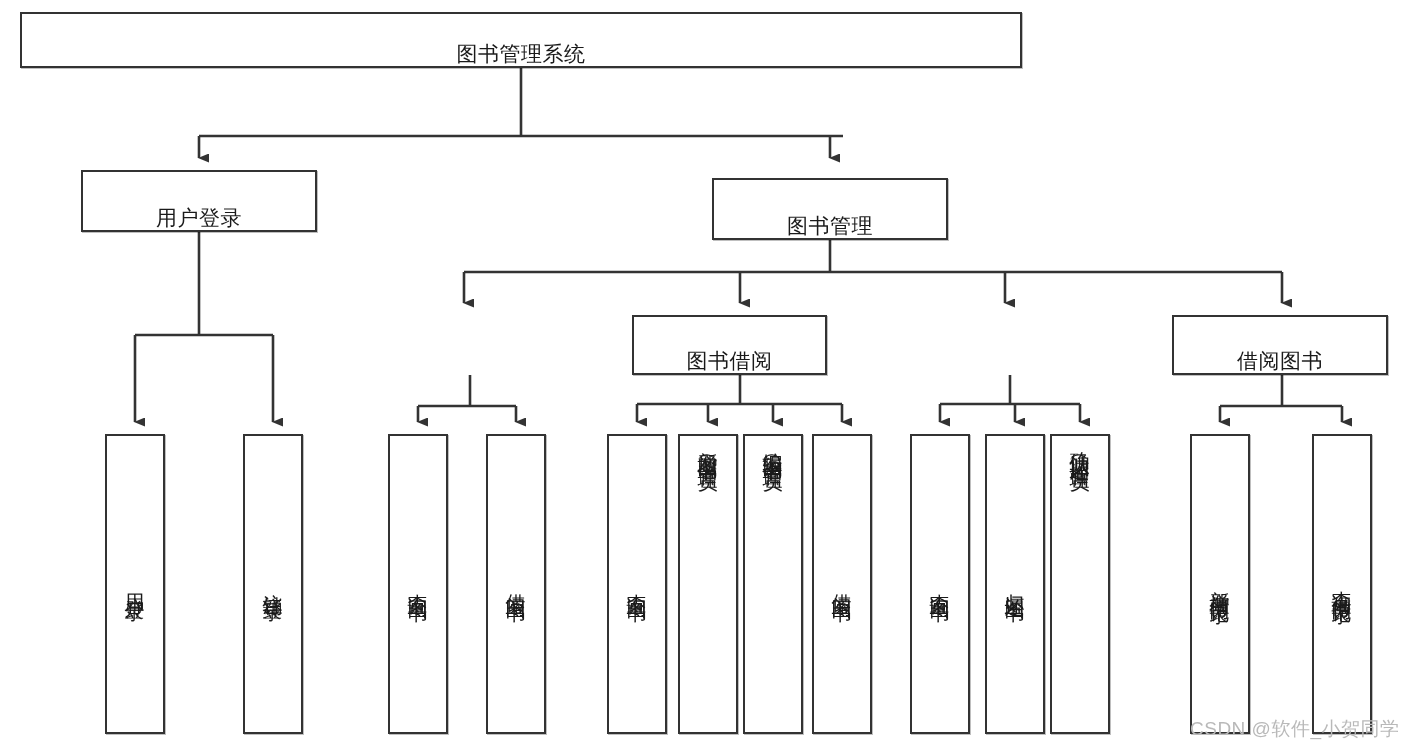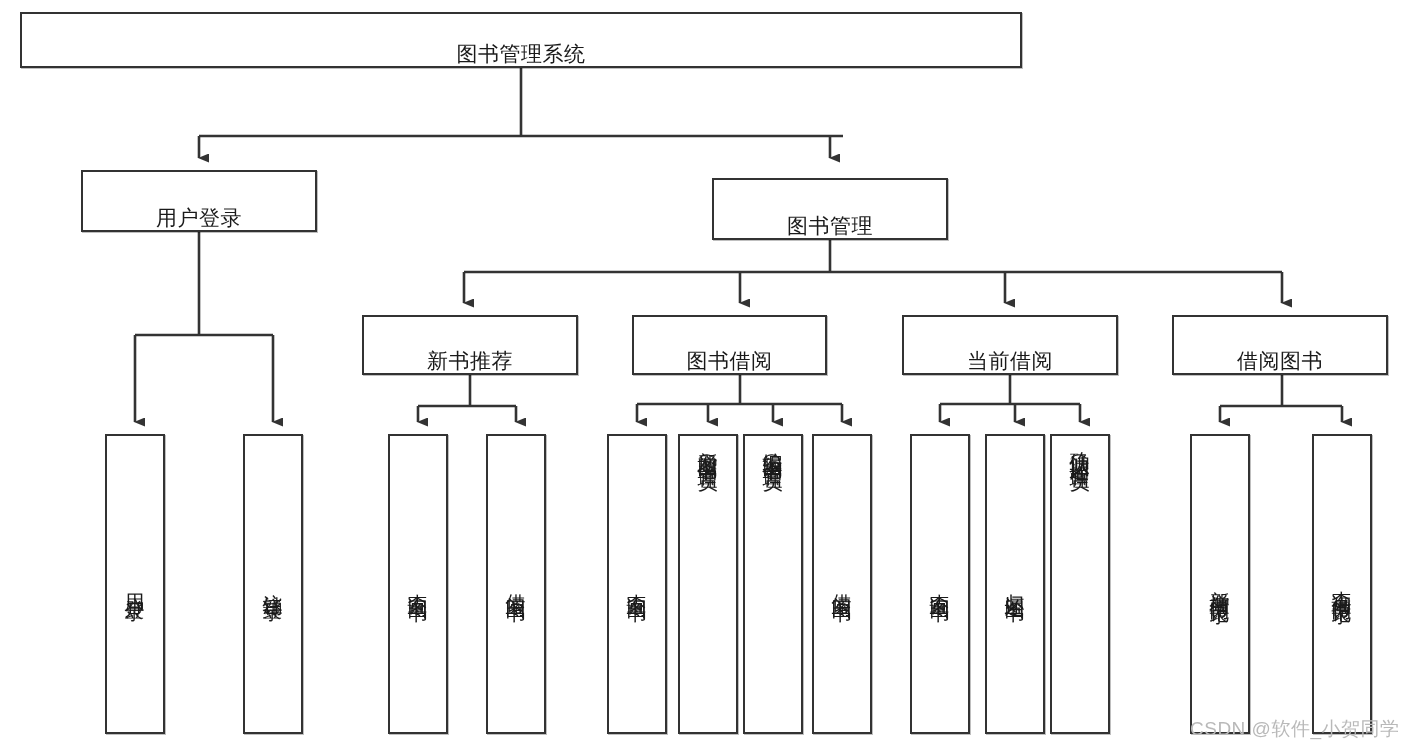--- a/index.html
+++ b/index.html
@@ -127,28 +127,22 @@
     <span class="node-label">图书管理系统</span>
   </div>
 
   <div class="node-box" style="left:81px; top:170px; width:236px; height:62px;">
     <span class="node-label">用户登录</span>
   </div>
   <div class="node-box" style="left:712px; top:170px; width:236px; height:62px;margin-top:8px;">
     <span class="node-label">图书管理</span>
   </div>
 
-  <div class="node-box" style="left:362px; top:315px; width:216px; height:60px;">
-    <span class="node-label">新书推荐</span>
-  </div>
   <div class="node-box" style="left:632px; top:315px; width:195px; height:60px;">
     <span class="node-label">图书借阅</span>
-  </div>
-  <div class="node-box" style="left:902px; top:315px; width:216px; height:60px;">
-    <span class="node-label">当前借阅</span>
   </div>
   <div class="node-box" style="left:1172px; top:315px; width:216px; height:60px;">
     <span class="node-label">借阅图书</span>
   </div>
 
   <div class="node-box leaf center-v" style="left:105px; top:434px; width:60px; height:300px;">
     <span class="node-label">用户登录</span>
   </div>
   <div class="node-box leaf center-v" style="left:243px; top:434px; width:60px; height:300px;">
     <span class="node-label">注销登录</span>

